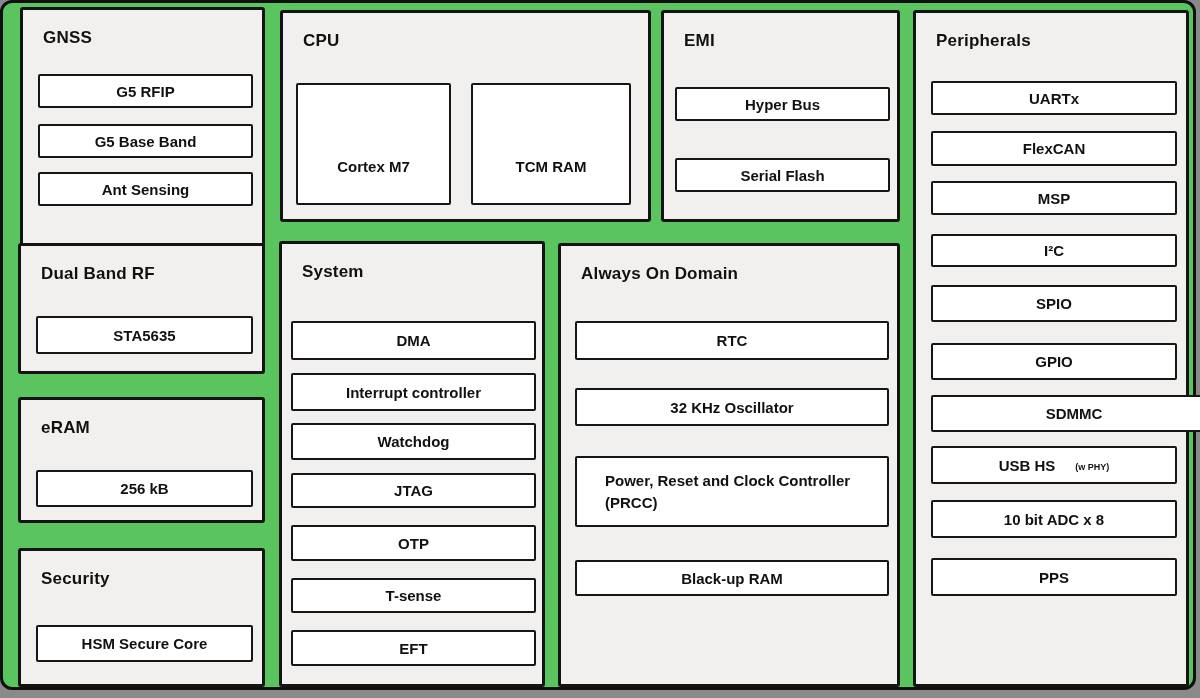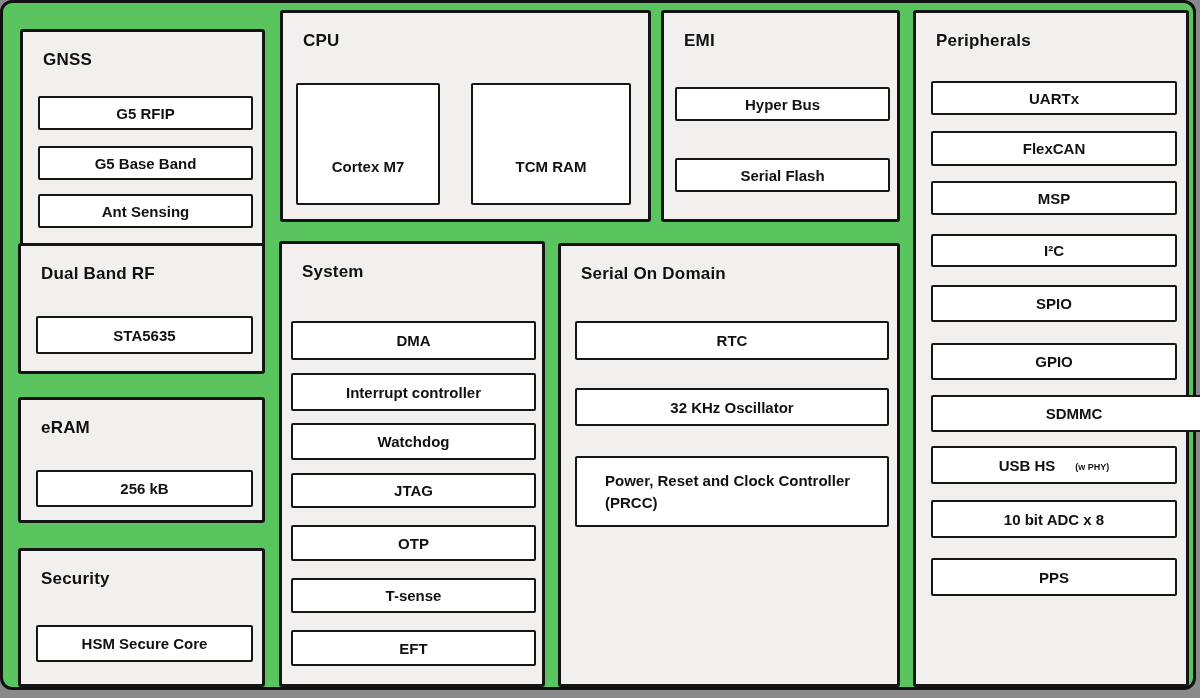--- a/index.html
+++ b/index.html
@@ -73,30 +73,30 @@
     position: relative;
     top: 2px;
   }
 </style>
 </head>
 <body>
 
 <div class="stage">
   <div class="board">
 
-    <div class="panel" style="left:17px; top:26px; width:245px; height:271px;">
+    <div class="panel" style="left:17px; top:4px; width:245px; height:271px;">
       <span class="panel-title">GNSS</span>
       <div class="blk" style="left:15px; top:64px; width:215px; height:34px;">G5 RFIP</div>
       <div class="blk" style="left:15px; top:114px; width:215px; height:34px;">G5 Base Band</div>
       <div class="blk" style="left:15px; top:162px; width:215px; height:34px;">Ant Sensing</div>
     </div>
 
     <div class="panel" style="left:277px; top:7px; width:371px; height:212px;">
       <span class="panel-title">CPU</span>
-      <div class="blk tall" style="left:13px; top:70px; width:144px; height:122px;">Cortex M7</div>
+      <div class="blk tall" style="left:13px; top:70px; width:155px; height:122px;">Cortex M7</div>
       <div class="blk tall" style="left:188px; top:70px; width:160px; height:122px;">TCM RAM</div>
     </div>
 
     <div class="panel" style="left:658px; top:7px; width:239px; height:212px;">
       <span class="panel-title">EMI</span>
       <div class="blk" style="left:11px; top:74px; width:215px; height:34px;">Hyper Bus</div>
       <div class="blk" style="left:11px; top:145px; width:215px; height:34px;">Serial Flash</div>
     </div>
 
     <div class="panel" style="left:910px; top:7px; width:276px; height:677px;">
@@ -136,20 +136,21 @@
       <div class="blk" style="left:9px; top:77px; width:245px; height:39px;">DMA</div>
       <div class="blk" style="left:9px; top:179px; width:245px; height:37px;">Watchdog</div>
       <div class="blk" style="left:9px; top:129px; width:245px; height:38px;">Interrupt controller</div>
       <div class="blk" style="left:9px; top:229px; width:245px; height:35px;">JTAG</div>
       <div class="blk" style="left:9px; top:281px; width:245px; height:36px;">OTP</div>
       <div class="blk" style="left:9px; top:334px; width:245px; height:35px;">T-sense</div>
       <div class="blk" style="left:9px; top:386px; width:245px; height:36px;">EFT</div>
     </div>
 
     <div class="panel" style="left:555px; top:240px; width:342px; height:444px;">
-      <span class="panel-title">Serial On Domain</span>
+      <span class="panel-title">Always On Domain</span>
       <div class="blk" style="left:14px; top:75px; width:314px; height:39px;">RTC</div>
       <div class="blk" style="left:14px; top:142px; width:314px; height:38px;">32 KHz Oscillator</div>
       <div class="blk leftalign" style="left:14px; top:210px; width:314px; height:71px;">Power, Reset and Clock Controller (PRCC)</div>
+      <div class="blk" style="left:14px; top:314px; width:314px; height:36px;">Black-up RAM</div>
     </div>
 
   </div>
 </div>
 
 </body></html>

